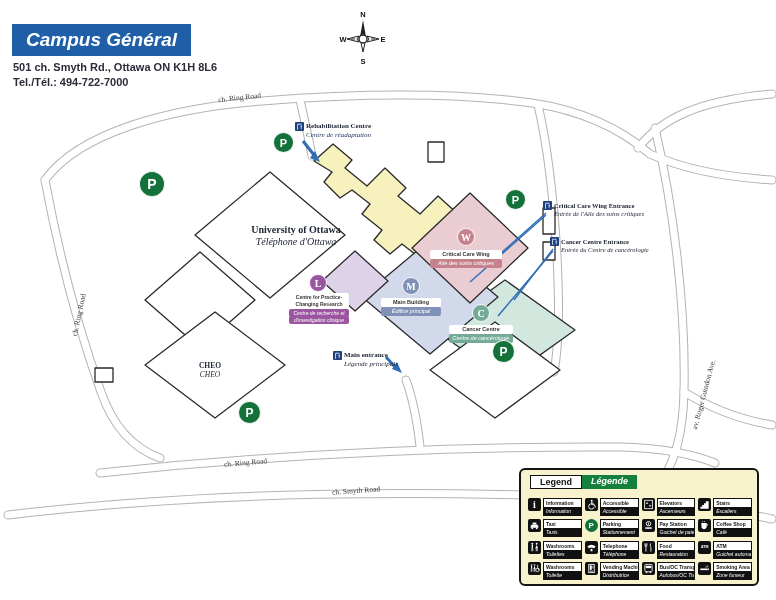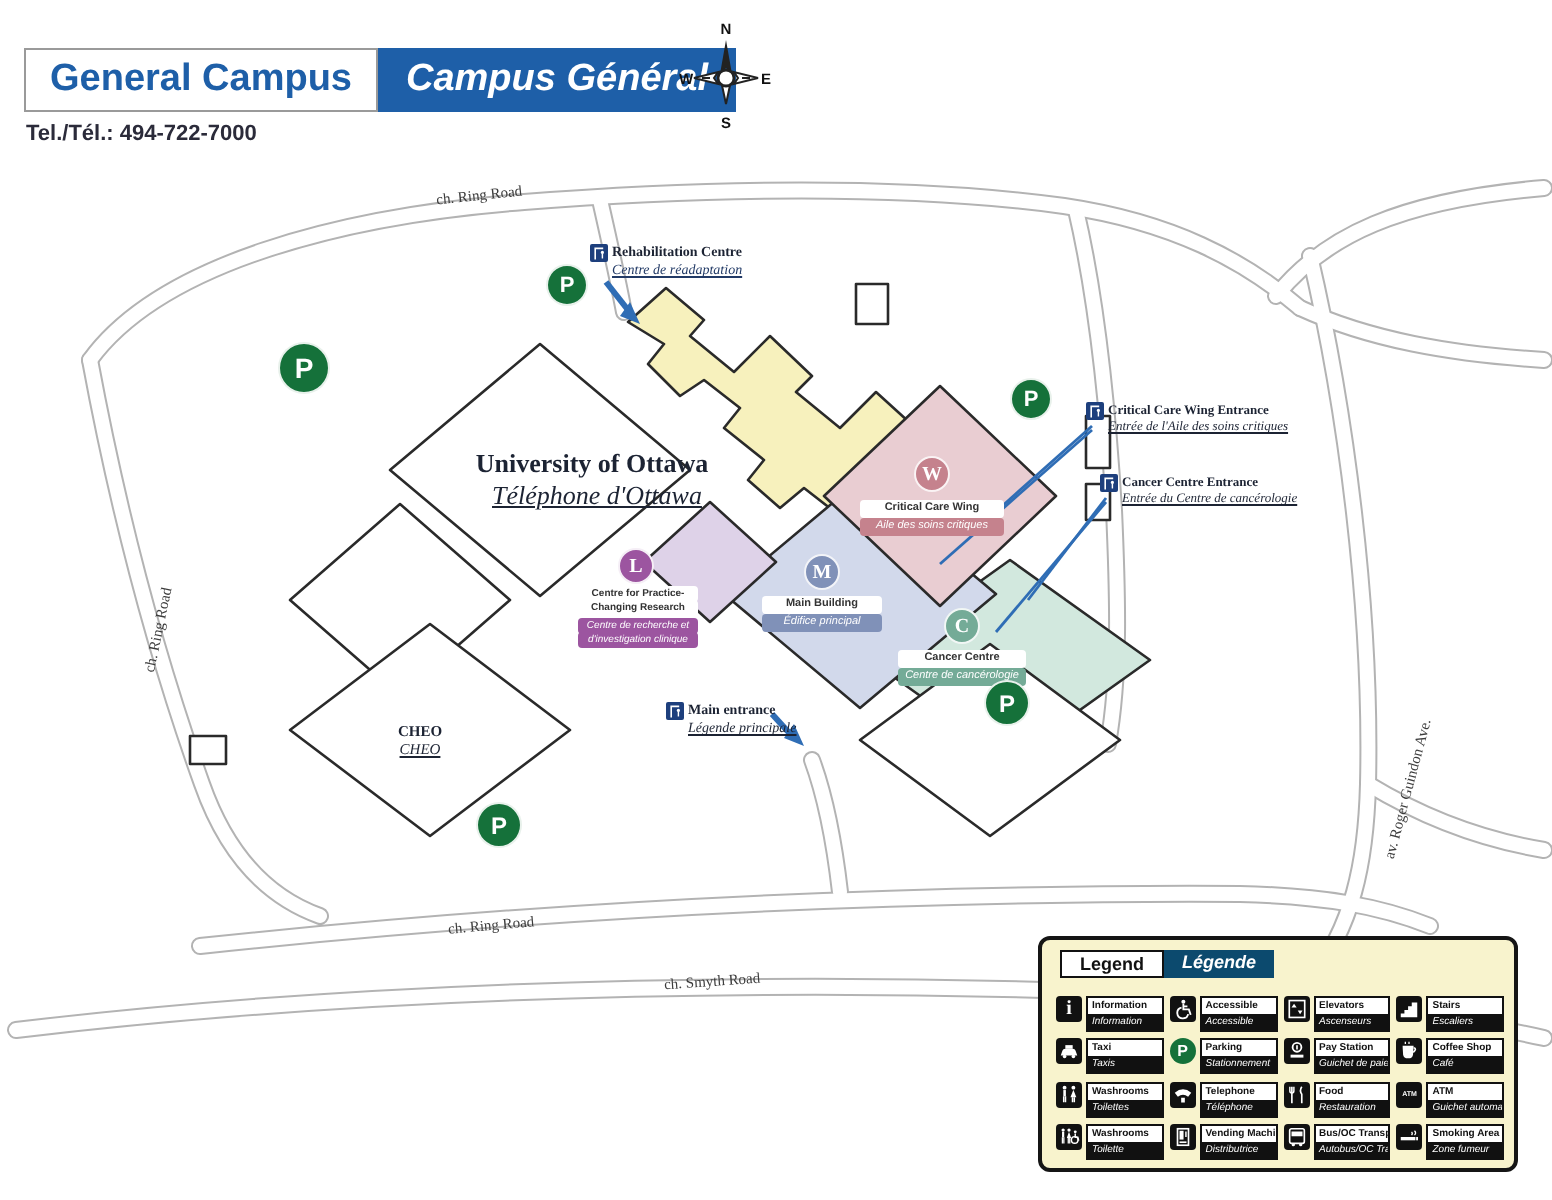--- a/index.html
+++ b/index.html
@@ -16,21 +16,21 @@
   #address{position:absolute;left:13px;top:60px;font-size:11px;font-weight:bold;
            color:#2b2b3a;line-height:1.35;z-index:4;}
 
   
   #compass{position:absolute;left:338px;top:8px;z-index:4;}
 
   
   .map-label{position:absolute;z-index:2;font-family:"Liberation Serif",serif;
              color:#1c2333;line-height:1.2;white-space:nowrap;}
   .map-label .en{font-weight:bold;display:flex;align-items:center;gap:2px;}
-  .map-label .fr{font-style:italic;text-decoration:underline;}
+  .map-label .fr{font-style:italic;}
   .road-label{position:absolute;z-index:2;font-family:"Liberation Serif",serif;
               font-size:7.5px;color:#3c3c3c;white-space:nowrap;}
   .ent-icon{width:9px;height:9px;background:#1d3f7d;display:inline-flex;flex:none;
             align-items:center;justify-content:center;border-radius:1px;}
   .ent-icon svg{width:8px;height:8px;}
 
   
   .badge{position:absolute;z-index:2;border-radius:50%;color:#fff;text-align:center;
          font-family:"Liberation Serif",serif;font-weight:bold;
          display:flex;align-items:center;justify-content:center;
@@ -44,21 +44,21 @@
   .bldg-tag .en{background:#fff;color:#333;font-weight:bold;padding:1px 3px;display:block;
                 border-radius:2px;}
   .bldg-tag .fr{color:#fff;font-style:italic;padding:1px 3px;display:block;border-radius:2px;}
 
   
   #legend{position:absolute;left:519px;top:468px;width:240px;height:118px;z-index:5;
           background:#f8f3cd;border:2.5px solid #151515;border-radius:6px;box-sizing:border-box;}
   #legend-title{position:absolute;top:5px;left:9px;display:flex;font-size:9px;}
   #legend-title .en{background:#fff;color:#111;font-weight:bold;padding:1px 9px;
                     border:1px solid #111;}
-  #legend-title .fr{background:#0c4a6e;color:#fff;font-weight:bold;font-style:italic;
+  #legend-title .fr{background:#15803d;color:#fff;font-weight:bold;font-style:italic;
                     padding:1px 9px;}
   #legend-grid{position:absolute;left:7px;right:5px;top:25px;bottom:4px;display:grid;
                grid-template-columns:repeat(4,1fr);grid-auto-rows:1fr;column-gap:3px;}
   .legend-item{display:flex;align-items:flex-start;gap:2px;padding-top:3px;min-width:0;}
   .licon{width:13px;height:13px;background:#111;color:#fff;flex:none;border-radius:2px;
          display:flex;align-items:center;justify-content:center;overflow:hidden;}
   .licon svg{width:11px;height:11px;}
   .glyph-i{font-family:"Liberation Serif",serif;font-weight:bold;font-size:10px;line-height:1;}
   .glyph-atm{font-size:3.5px;font-weight:bold;letter-spacing:0;}
   .licon.parking-licon{background:transparent;}
@@ -137,24 +137,24 @@
       <path d="M303,141 L314,155" stroke-width="3"></path>
       <path d="M386,357 L396,368" stroke-width="3"></path>
     </g>
     <g fill="#2f6db5" stroke="none">
       <polygon points="320,162 310,158 315,151"></polygon>
       <polygon points="402,373 392,369 397,362"></polygon>
     </g>
   </svg>
 
   <div id="titlebar">
-    <div id="title-en">General Campus</div>
     <div id="title-fr">Campus Général</div>
   </div>
   <div id="address">
+    <div>501 ch. Smyth Rd., Ottawa ON K1H 8L6</div>
     <div>Tel./Tél.: 494-722-7000</div>
   </div>
 
   <svg id="compass" width="50" height="62" viewBox="0 0 50 62">
     <g stroke="#222" stroke-width="1" fill="#fff">
       <path d="M25,44 L28,30 L25,33 L22,30 Z"></path>
       <path d="M9,31 L21,28 L19,31 L21,34 Z"></path>
       <path d="M41,31 L29,28 L31,31 L29,34 Z"></path>
     </g>
     <path d="M25,12 L28,29 L25,26 L22,29 Z" fill="#222"></path>
@@ -167,21 +167,21 @@
       <text x="45" y="34">E</text>
     </g>
   </svg>
 
   <div class="road-label" style="left:218px;top:93px;transform:rotate(-6deg);">ch. Ring Road</div>
   <div class="road-label" style="left:70px;top:335px;transform:rotate(-78deg);transform-origin:0 0;">ch. Ring Road</div>
   <div class="road-label" style="left:224px;top:458px;transform:rotate(-5deg);">ch. Ring Road</div>
   <div class="road-label" style="left:332px;top:486px;transform:rotate(-4deg);">ch. Smyth Road</div>
   <div class="road-label" style="left:690px;top:428px;transform:rotate(-75deg);transform-origin:0 0;">av. Roger Guindon Ave.</div>
 
-  <div class="map-label" style="left:246px;top:224px;width:100px;text-align:center;font-size:13px;">
+  <div class="map-label" style="left:246px;top:224px;width:100px;text-align:center;font-size:10px;">
     <div class="en" style="justify-content:center;">University of Ottawa</div>
     <div class="fr">Téléphone d'Ottawa</div>
   </div>
 
   <div class="map-label" style="left:188px;top:361px;width:44px;text-align:center;font-size:7.5px;">
     <div class="en" style="justify-content:center;">CHEO</div>
     <div class="fr">CHEO</div>
   </div>
 
   <div class="map-label" style="left:295px;top:122px;font-size:7px;">

